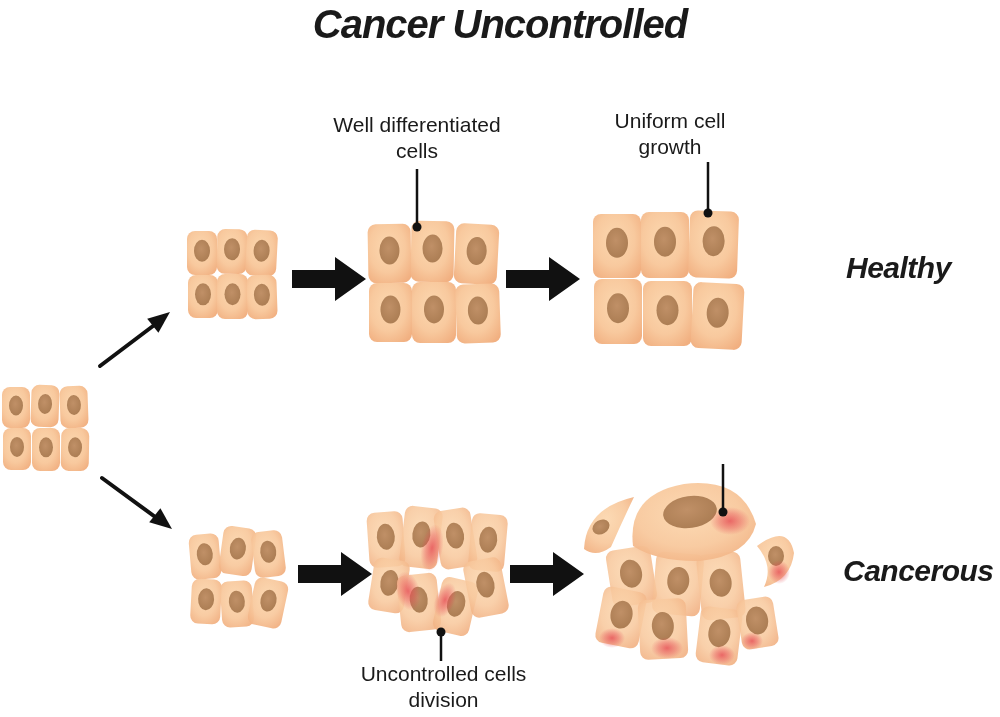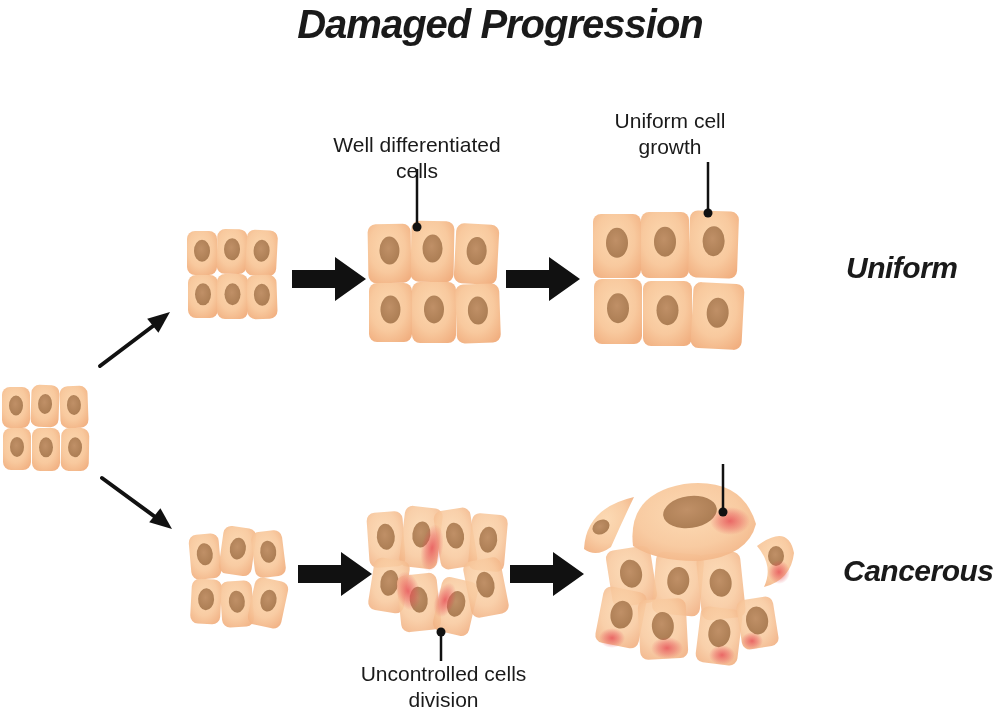--- a/index.html
+++ b/index.html
@@ -13,21 +13,21 @@
   .title{
     position:absolute;left:0;top:2px;width:1000px;text-align:center;
     font-size:40px;font-weight:bold;font-style:italic;letter-spacing:-1px;
   }
   .annotation{
     position:absolute;font-size:21px;line-height:26px;text-align:center;
   }
   .side-label{
     position:absolute;font-size:30px;font-weight:bold;font-style:italic;letter-spacing:-0.5px;
   }
-  #well-diff{left:312px;top:112px;width:210px;margin-top:20px;}
+  #well-diff{left:312px;top:112px;width:210px;}
   #uniform{left:600px;top:108px;width:140px;}
   #damaged{left:625px;top:434px;width:200px;}
   #uncontrolled{left:341px;top:661px;width:205px;}
   #healthy-label{left:846px;top:251px;}
   #cancerous-label{left:843px;top:554px;font-style:italic;}
   .ln{stroke:var(--arrow,#111);stroke-width:4;stroke-linecap:round;fill:none;}
   .hd{fill:var(--arrow,#111);}
   .ptr{stroke:var(--arrow,#111);stroke-width:2.5;fill:none;}
   .dot{fill:var(--arrow,#111);}
 </style>
@@ -202,19 +202,19 @@
     <g>
       <line class="ptr" x1="723" y1="464" x2="723" y2="509"></line>
         <circle class="dot" cx="723" cy="512" r="4.5"></circle>
     </g>
     <g>
       <line class="ptr" x1="441" y1="634" x2="441" y2="661"></line>
         <circle class="dot" cx="441" cy="632" r="4.5"></circle>
     </g>
   </svg>
 
-  <div class="title">Damaged Progression</div>
+  <div class="title">Cancer Uncontrolled</div>
   <div class="annotation" id="well-diff">Well differentiated cells</div>
   <div class="annotation" id="uniform">Uniform cell growth</div>
   <div class="annotation" id="uncontrolled">Uncontrolled cells division</div>
-  <div class="side-label" id="healthy-label">Uniform</div>
+  <div class="side-label" id="healthy-label">Healthy</div>
   <div class="side-label" id="cancerous-label">Cancerous</div>
 </div>
 
 </body></html>

